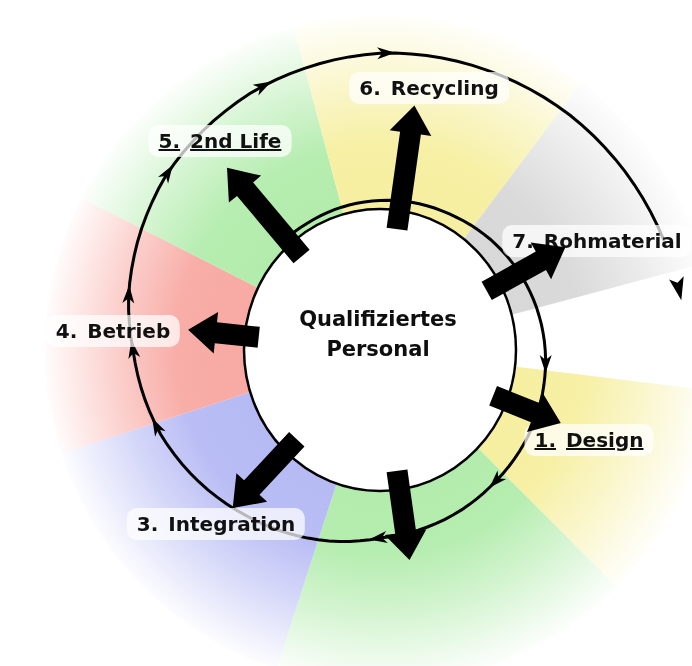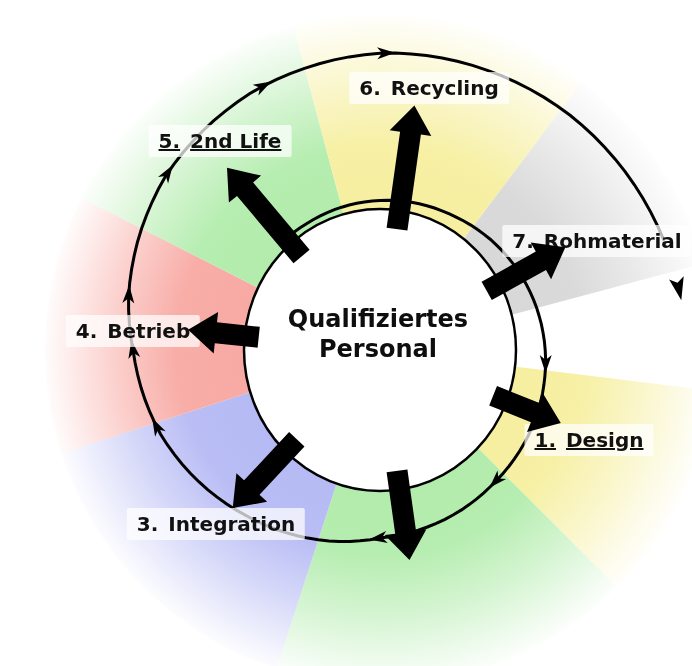--- a/index.html
+++ b/index.html
@@ -7,26 +7,26 @@
     position:relative;width:692px;height:666px;background:#ffffff;
     font-family:"DejaVu Sans","Liberation Sans",sans-serif;overflow:hidden;
   }
   svg.layer{position:absolute;left:0;top:0;}
   #back-layer{z-index:1;}
   #front-layer{z-index:4;pointer-events:none;}
   .stage-label{
     position:absolute;z-index:3;transform:translate(-50%,-50%);
     background:rgba(255,255,255,0.72);
     color:#111111;font-weight:bold;font-size:20px;line-height:1.0;
-    padding:6px 10px;border-radius:2px;white-space:nowrap;
+    padding:6px 10px;border-radius:10px;white-space:nowrap;
   }
   .stage-label .num{margin-right:10px;}
   #center-text{
     position:absolute;z-index:2;left:378px;top:334px;transform:translate(-50%,-50%);
-    color:#0e0e0e;font-weight:bold;font-size:24px;line-height:30px;text-align:center;
+    color:#0e0e0e;font-weight:bold;font-size:21px;line-height:30px;text-align:center;
     white-space:nowrap;
   }
 </style>
 </head>
 <body>
 
 <div id="canvas">
 
   <svg id="back-layer" class="layer" width="692" height="666" viewBox="0 0 692 666">
       <defs>
@@ -98,21 +98,21 @@
     <div>Qualifiziertes</div>
     <div>Personal</div>
   </div>
 
   <div class="stage-label" style="left:589px;top:440px;text-decoration:underline;">
     <span class="num">1.</span><span>Design</span>
   </div>
   <div class="stage-label" style="left:216px;top:524px;">
     <span class="num">3.</span><span>Integration</span>
   </div>
-  <div class="stage-label" style="left:133px;top:331px;">
+  <div class="stage-label" style="left:113px;top:331px;">
     <span class="num">4.</span><span>Betrieb</span>
   </div>
   <div class="stage-label" style="left:220px;top:141px;text-decoration:underline;">
     <span class="num">5.</span><span>2nd Life</span>
   </div>
   <div class="stage-label" style="left:429px;top:88px;">
     <span class="num">6.</span><span>Recycling</span>
   </div>
   <div class="stage-label" style="left:597px;top:227px;margin-top:14px;">
     <span class="num">7.</span><span>Rohmaterial</span>

